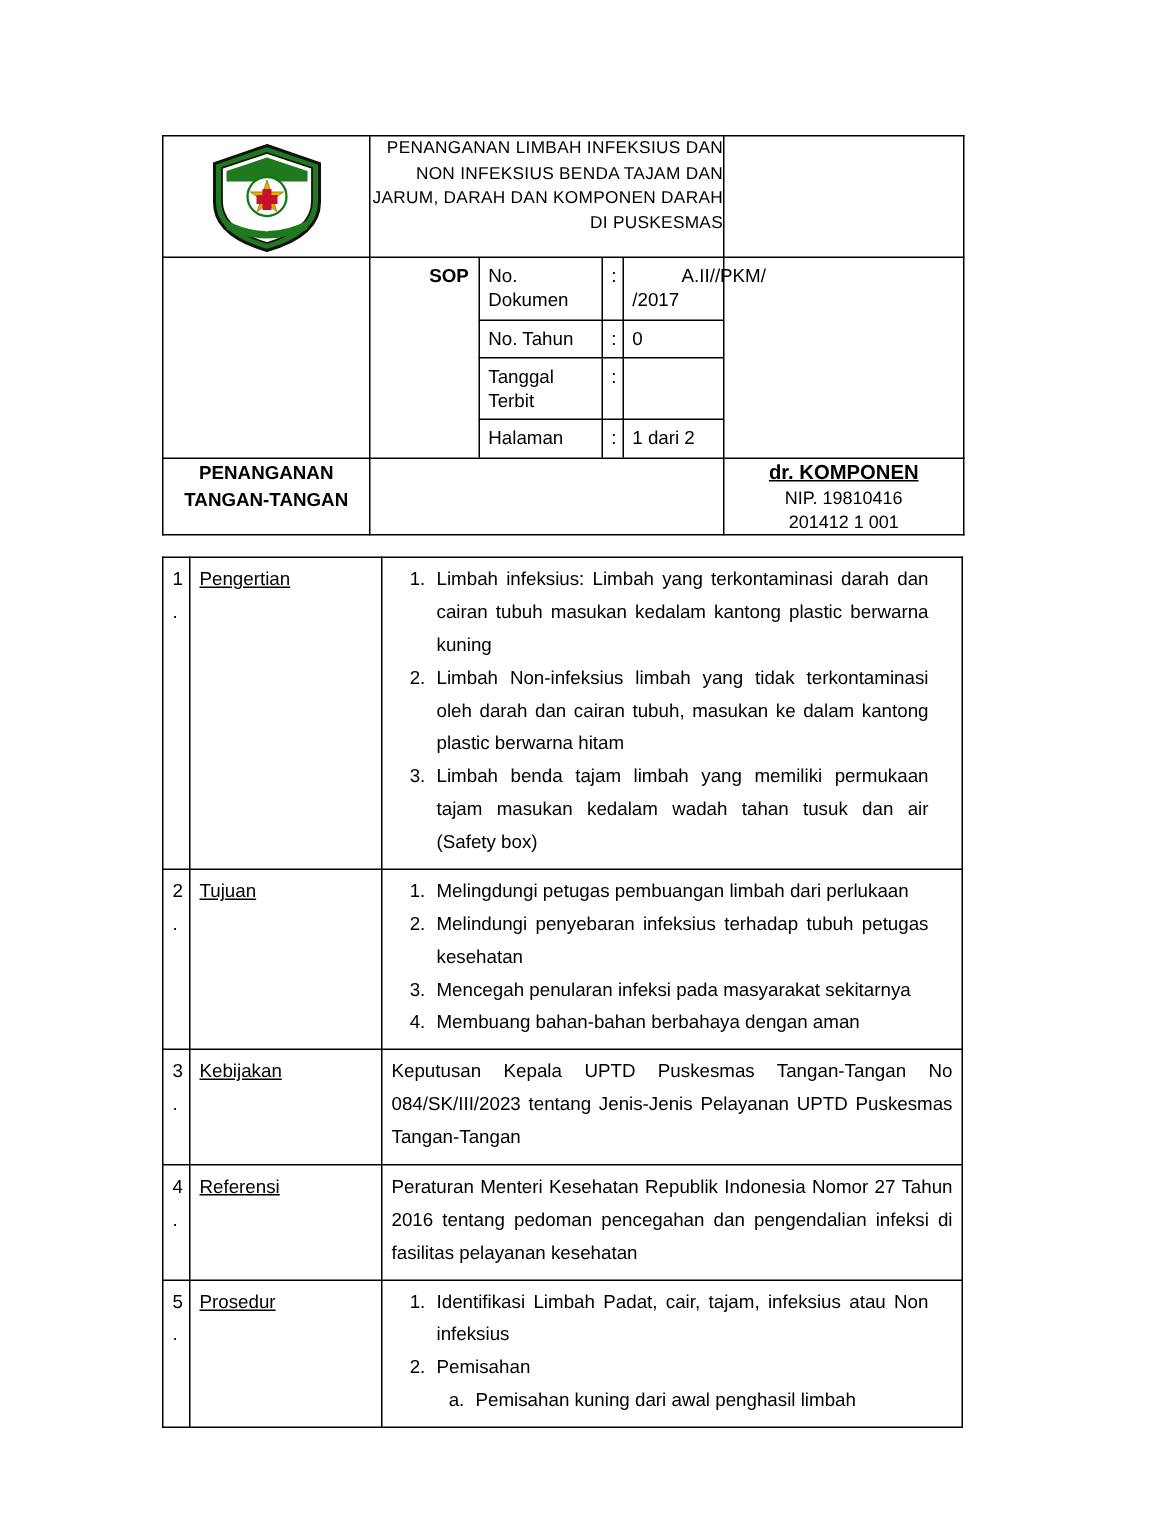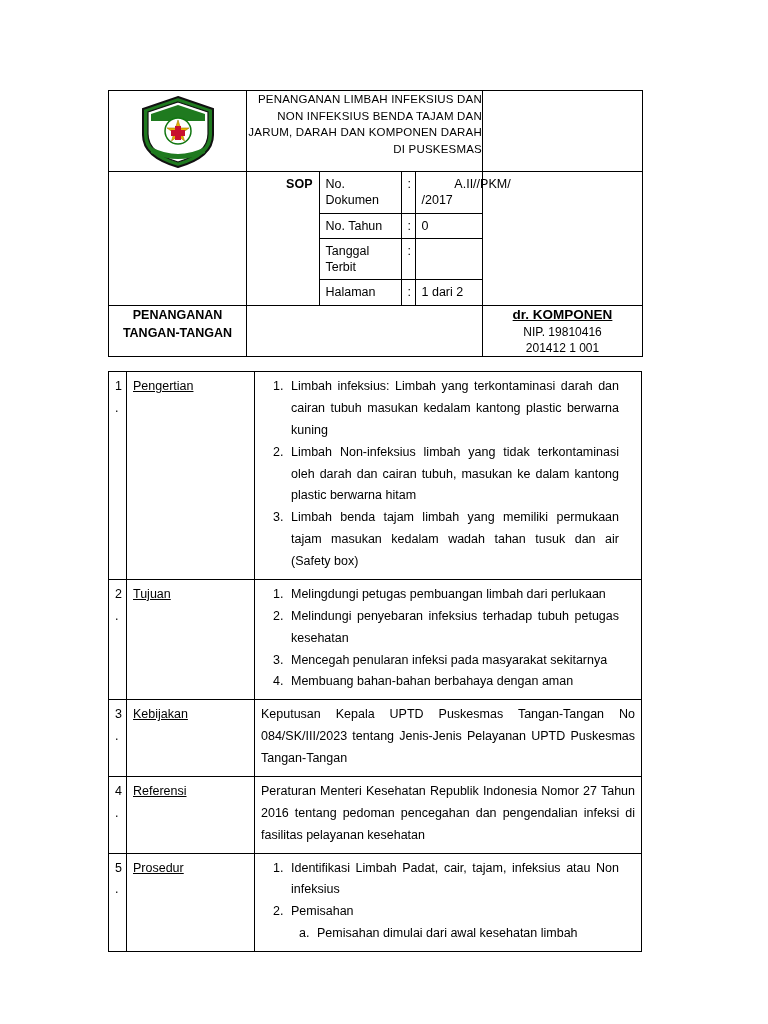--- a/index.html
+++ b/index.html
@@ -311,21 +311,21 @@
           <div>5</div>
           <div>.</div>
         </td>
         <td class="label-cell">Prosedur</td>
         <td class="content-cell">
           <ol class="inner">
             <li>Identifikasi Limbah Padat, cair, tajam, infeksius atau Non infeksius</li>
             <li>
               <span>Pemisahan</span>
               <ol class="alpha">
-                <li>Pemisahan dimulai dari awal kesehatan limbah</li>
+                <li>Pemisahan kuning dari awal penghasil limbah</li>
               </ol>
             </li>
           </ol>
         </td>
       </tr>
 
     </tbody>
       </table>
   </div>
 </div>

